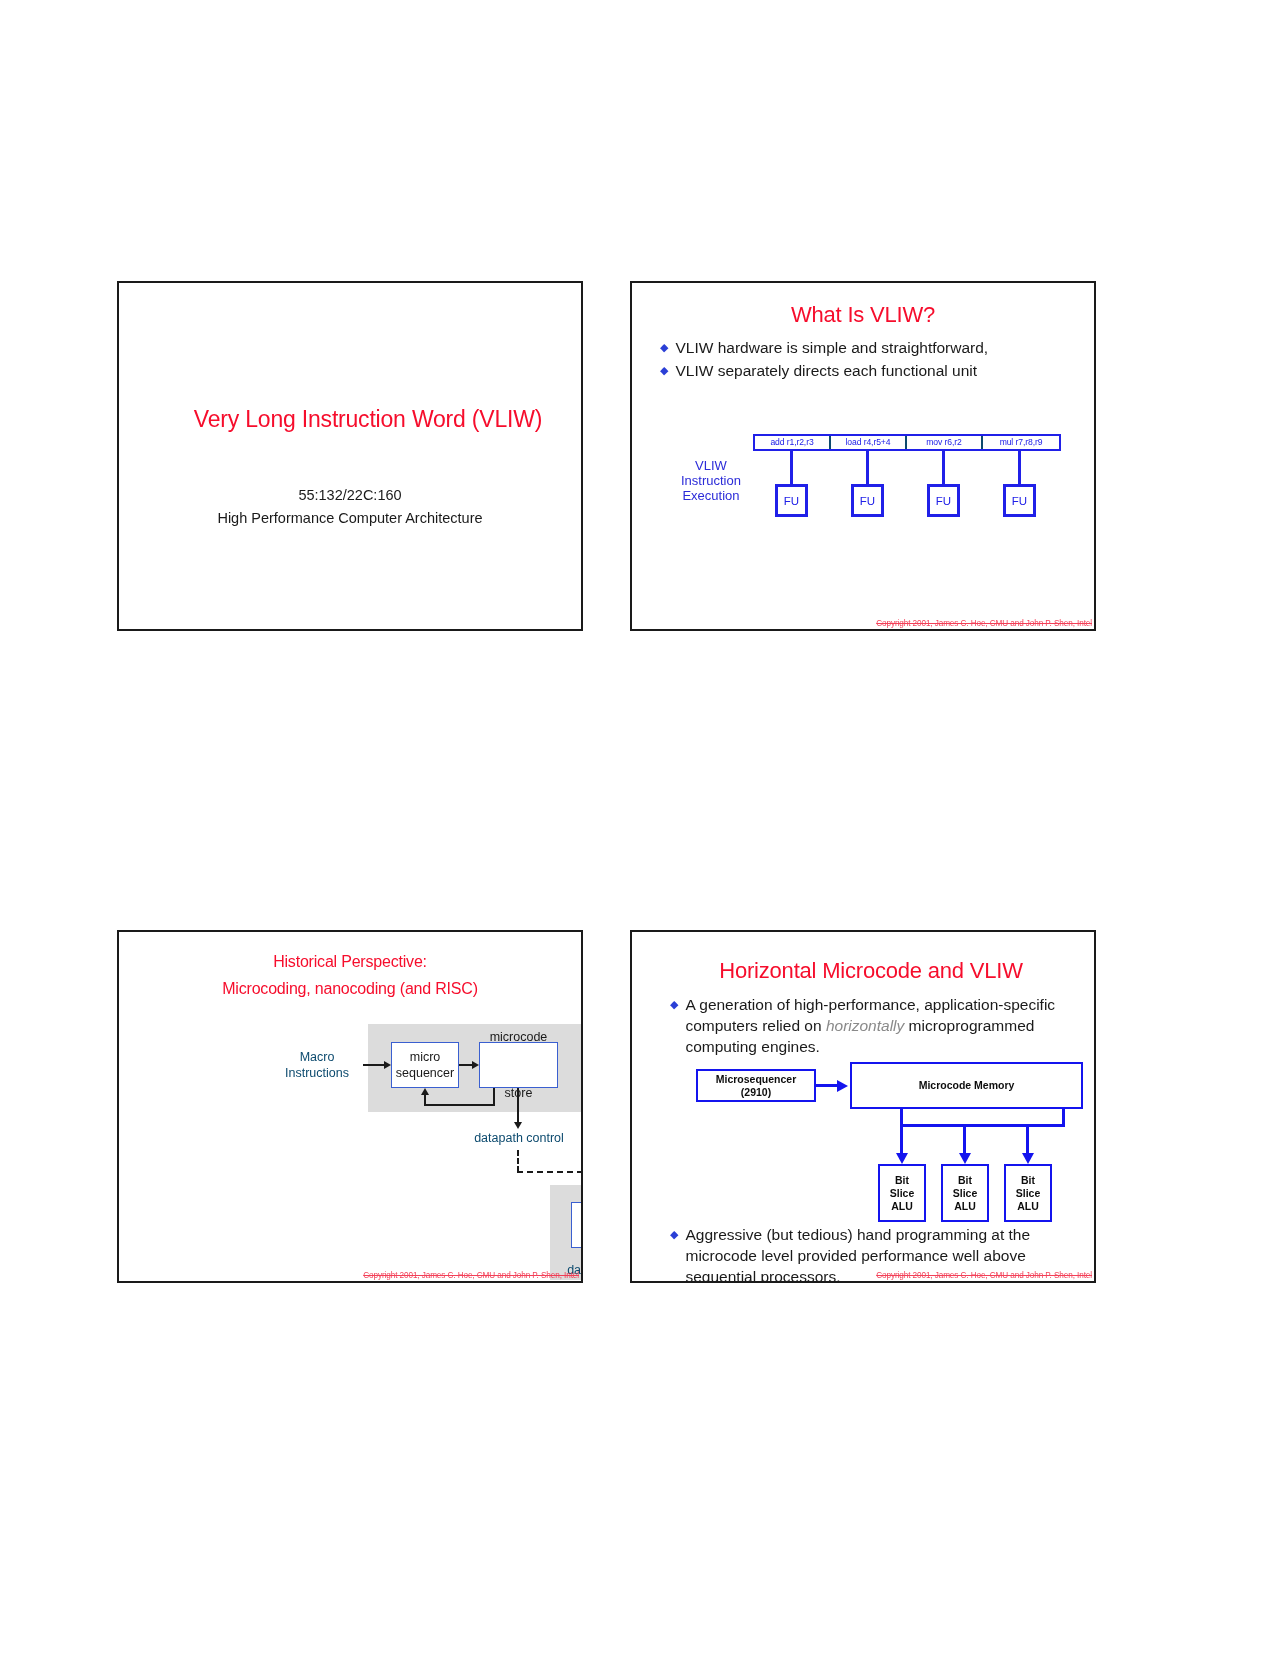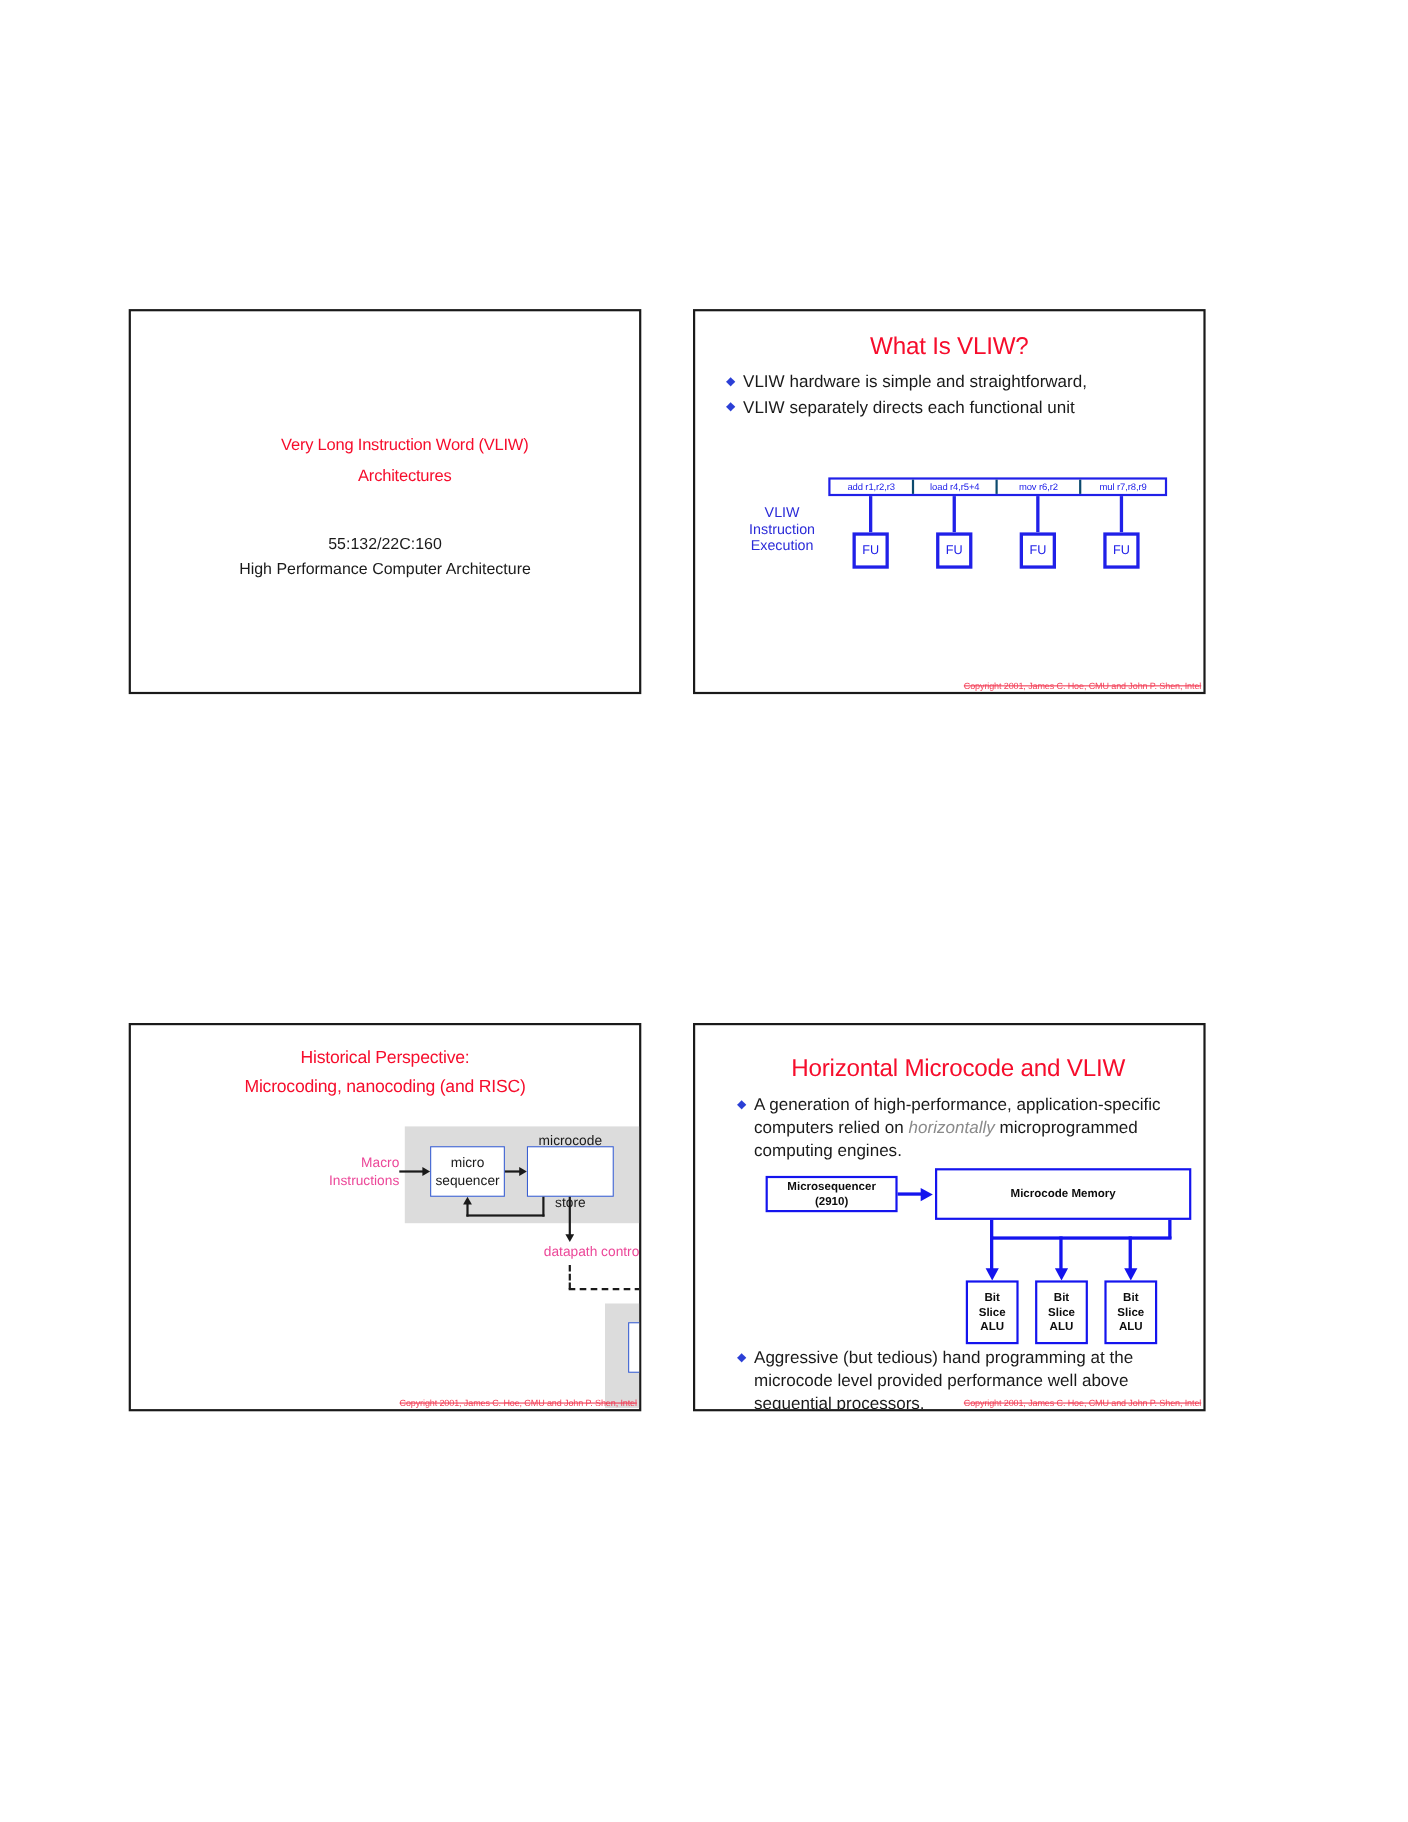--- a/index.html
+++ b/index.html
@@ -74,22 +74,22 @@
     text-decoration: line-through;
     text-decoration-color: #f2304a;
     letter-spacing: -0.1px;
     opacity: .92;
   }
 
   
   #slide-1 .s1-title {
     position: absolute;
     left: 0; right: 0;
-    top: 108px;
-    font-size: 15px;
+    top: 122px;
+    font-size: 23px;
     line-height: 28px;
     padding-left: 36px;
   }
   #slide-1 .s1-sub {
     position: absolute;
     left: 0; right: 0;
     top: 201px;
     text-align: center;
     color: #1a1a1a;
     font-size: 14.5px;
@@ -233,24 +233,24 @@
   .dash-h {
     position: absolute;
     border-top: 2px dashed #1a1a1a;
   }
   .dash-v {
     position: absolute;
     border-left: 2px dashed #1a1a1a;
   }
   .diag-label {
     position: absolute;
-    color: #ec4899;
+    color: #0c4a6e;
     font-size: 12.5px;
     line-height: 16px;
-    text-align: right;
+    text-align: center;
   }
 
   
   #slide-4 .s4-title {
     position: absolute;
     left: 16px; right: 0;
     top: 26px;
     font-size: 22px;
   }
   #slide-4 .s4-b1 {
@@ -308,21 +308,20 @@
   }
 </style>
 </head>
 <body>
 
 <div class="page">
 
   <div class="slide" id="slide-1">
     <div class="slide-title s1-title">
       <span class="title-line">Very Long Instruction Word (VLIW)</span>
-      <span class="title-line">Architectures</span>
     </div>
     <div class="s1-sub">
       <div>55:132/22C:160</div>
       <div>High Performance Computer Architecture</div>
     </div>
   </div>
 
   <div class="slide" id="slide-2">
     <div class="slide-title s2-title">What Is VLIW?</div>
 

